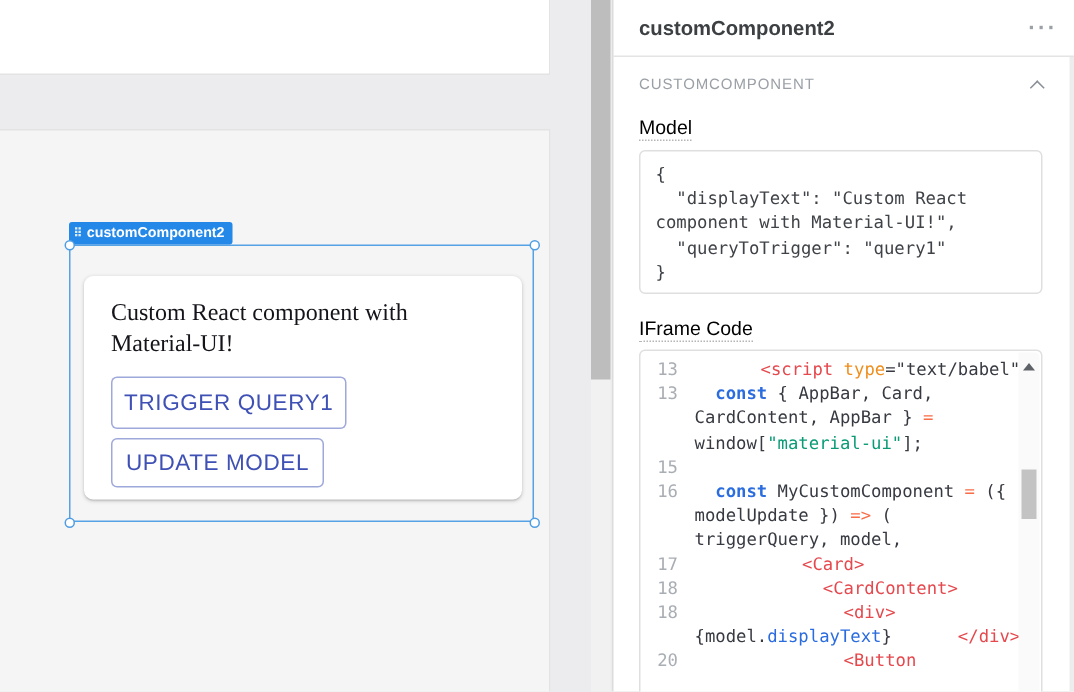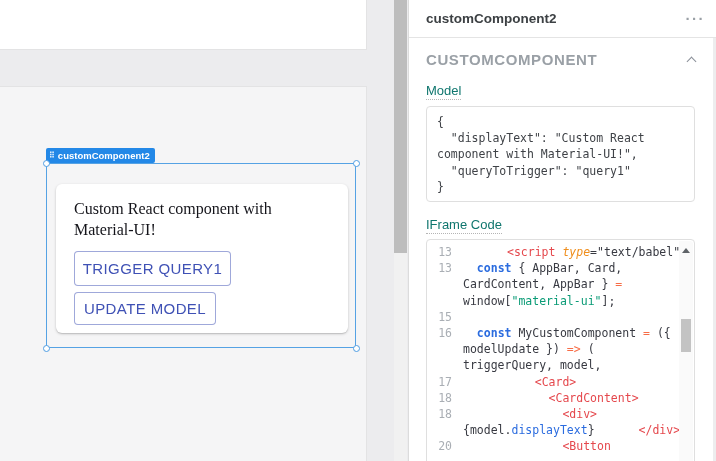--- a/index.html
+++ b/index.html
@@ -42,40 +42,40 @@
   .inspector { position:absolute; left:408px; top:0; width:308px; height:461px;
                background:#fff; border-left:1px solid #dcdcdc; }
   .insp-header { height:38px; border-bottom:1px solid #e4e4e4; display:flex;
                  align-items:center; justify-content:space-between; padding:0 11px 0 17px; }
   .insp-title { font-size:13.5px; font-weight:600; color:#3c4043; }
   .menu-dots { color:#9aa0a6; font-size:15px; font-weight:bold; letter-spacing:1.5px; cursor:pointer; }
   .panel-strip { position:absolute; right:0; top:38px; width:3px; height:423px; background:#ededee; }
 
   .insp-body { padding:0 21px 0 17px; }
   .section-row { margin-top:13px; display:flex; align-items:center; justify-content:space-between; }
-  .section-label { font-size:15px; font-weight:bold; letter-spacing:0.6px; color:#9aa0a6; }
+  .section-label { font-size:10px; font-weight:normal; letter-spacing:0.6px; color:#9aa0a6; }
   .chev { width:7px; height:7px; border-right:1.6px solid #8a8f98; border-bottom:1.6px solid #8a8f98;
           transform:rotate(-135deg); margin-top:4px; cursor:pointer; }
 
-  .field-label { margin-top:15px; font-size:13px; color:#0f766e; display:inline-block;
+  .field-label { margin-top:15px; font-size:13px; color:#000000; display:inline-block;
                  border-bottom:1px dotted #b5b5b5; padding-bottom:1px; }
   .model-box { margin-top:6px; height:96px; border:1px solid #dfdfdf; border-radius:4px;
                background:#fff; padding:7px 10px; overflow:hidden; }
   .model-box pre { font-family:"DejaVu Sans Mono", monospace; font-size:11.5px; line-height:16.2px;
                    color:#3f4247; white-space:pre; }
 
   .code-box { margin-top:5px; height:264px; border:1px solid #dfdfdf; border-radius:4px;
               background:#fff; position:relative; overflow:hidden; }
   .code-lines { padding:5px 0 0 0; }
   .code-line { display:flex; height:16.2px; }
   .gut { width:36px; padding-right:11px; text-align:right; flex:none;
          font-family:"DejaVu Sans Mono", monospace; font-size:11.5px; color:#a9aeb4; }
   .cd { font-family:"DejaVu Sans Mono", monospace; font-size:11.5px; white-space:pre; color:#383a42; }
   .tok-t { color:#e5484d;margin-left:44px; }                    
-  .tok-a { color:#ef8e1d; font-style:italic; } 
+  .tok-a { color:#ef8e1d; } 
   .tok-k { color:#2b6cdf; font-weight:bold; }  
   .tok-o { color:#f76d47; }                    
   .tok-s { color:#0a9b76; }                    
   .tok-d { color:#2b6cdf; }                    
 
   .code-scroll { position:absolute; top:1px; right:1px; bottom:1px; width:14px;
                  background:#fafafa; border-radius:0 3px 3px 0; }
   .arr { position:absolute; left:3px; width:0; height:0; border-left:4px solid transparent;
          border-right:4px solid transparent; }
   .arr-up { top:7px; border-bottom:5px solid #5f6368; }

